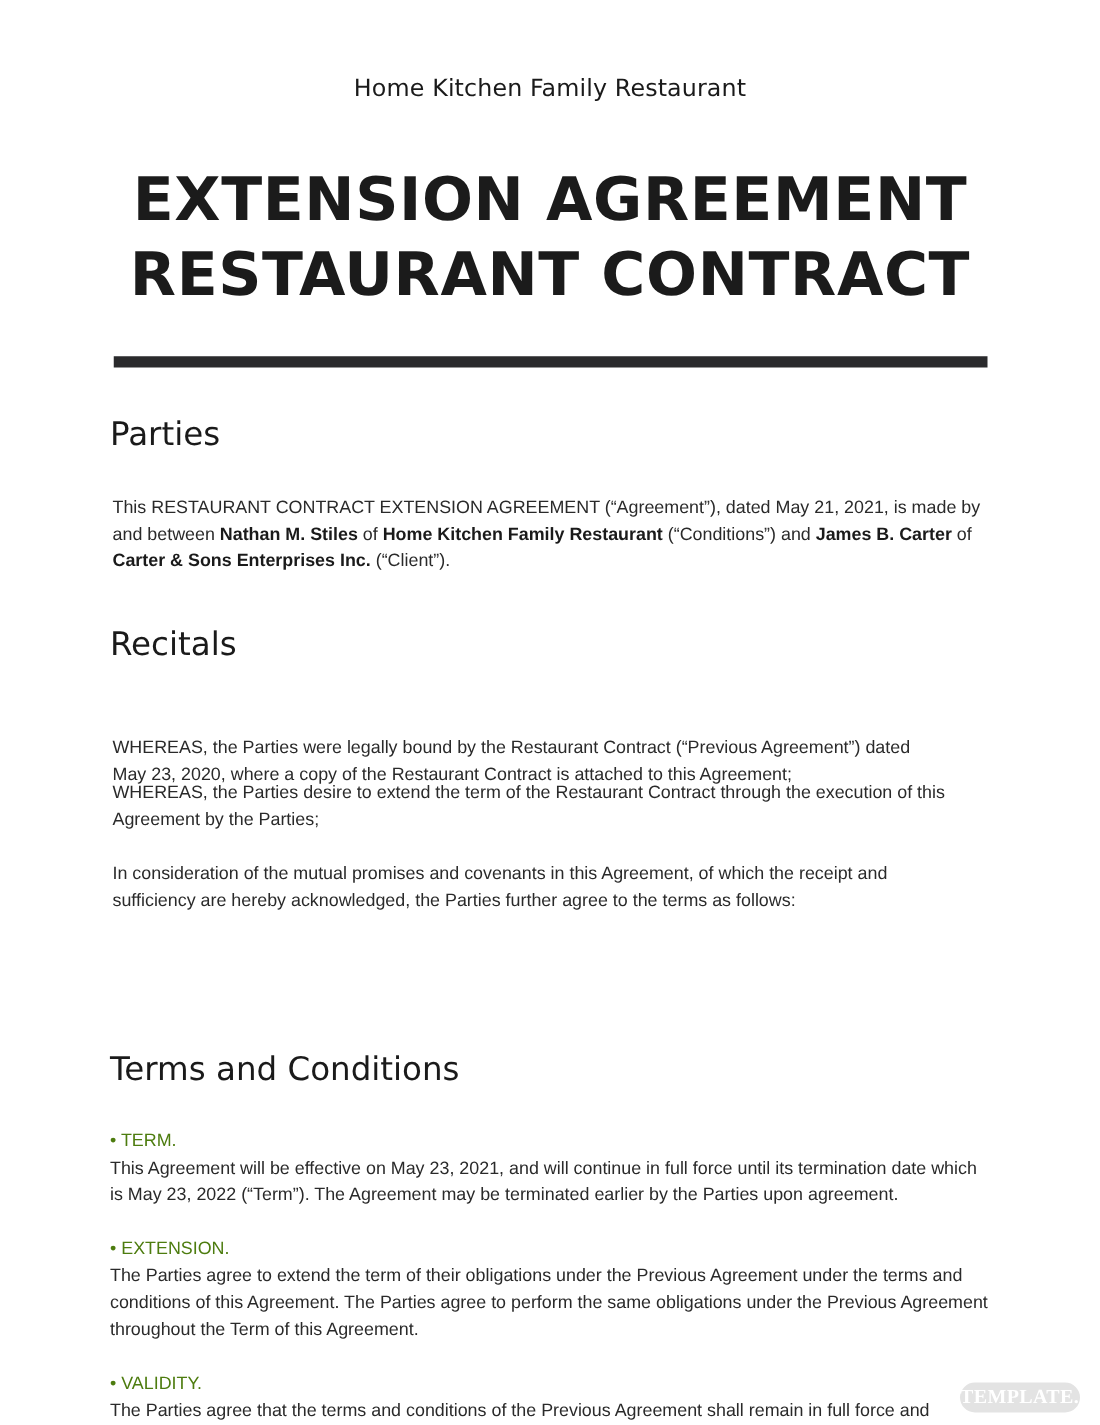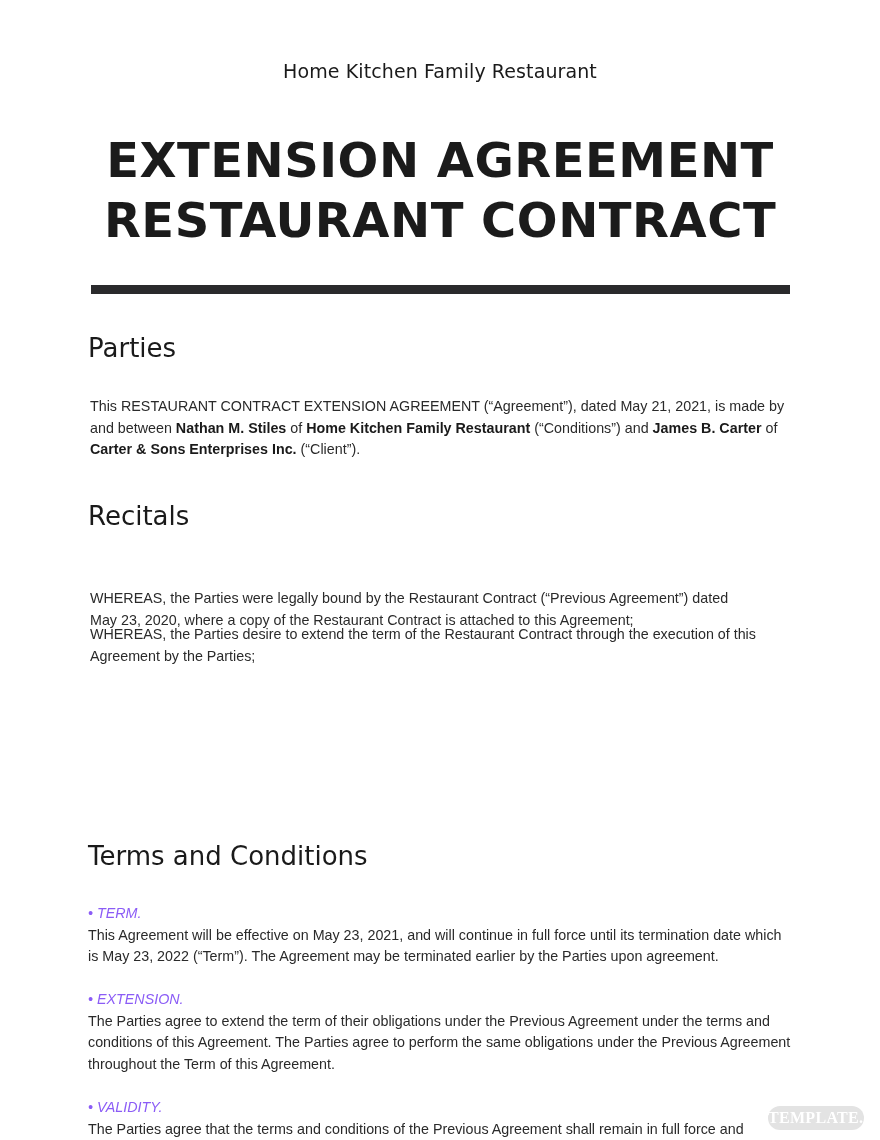--- a/index.html
+++ b/index.html
@@ -77,22 +77,21 @@
       position: absolute;
       left: 88px;
       width: 712px;
       font-family: "Liberation Sans", sans-serif;
       font-size: 14.3px;
       line-height: 21.5px;
       color: #2a2a2a;
     }
     .term-label {
       display: block;
-      color: #8b5cf6;
-      font-style: italic;
+      color: #4d7c0f;
     }
     .watermark {
       position: absolute;
       left: 768px;
       top: 1106px;
       width: 96px;
       height: 24px;
       border-radius: 12px;
       background: #e3e3e3;
       color: #ffffff;
@@ -119,20 +118,21 @@
   <div class="title-rule"></div>
 
   <div class="section-heading" style="top:333px;">Parties</div>
 
   <div class="para" style="top:396px;"><span>This RESTAURANT CONTRACT EXTENSION AGREEMENT (“Agreement”), dated May 21, 2021, is made by and between </span><b>Nathan M. Stiles</b><span> of </span><b>Home Kitchen Family Restaurant</b><span> (“Conditions”) and </span><b>James B. Carter</b><span> of </span><b>Carter &amp; Sons Enterprises Inc.</b><span> (“Client”).</span></div>
 
   <div class="section-heading" style="top:501px;">Recitals</div>
 
   <div class="para" style="top:588px; width:650px;">WHEREAS, the Parties were legally bound by the Restaurant Contract (“Previous Agreement”) dated May 23, 2020, where a copy of the Restaurant Contract is attached to this Agreement;</div>
   <div class="para" style="top:624px;">WHEREAS, the Parties desire to extend the term of the Restaurant Contract through the execution of this Agreement by the Parties;</div>
+  <div class="para" style="top:689px; width:660px;">In consideration of the mutual promises and covenants in this Agreement, of which the receipt and sufficiency are hereby acknowledged, the Parties further agree to the terms as follows:</div>
 
   <div class="section-heading" style="top:841px;">Terms and Conditions</div>
 
   <div class="term-block" style="top:903px; width:700px;">
     <span class="term-label">• TERM.</span>
     <span>This Agreement will be effective on May 23, 2021, and will continue in full force until its termination date which is May 23, 2022 (“Term”). The Agreement may be terminated earlier by the Parties upon agreement.</span>
   </div>
 
   <div class="term-block" style="top:989px;">
     <span class="term-label">• EXTENSION.</span>

